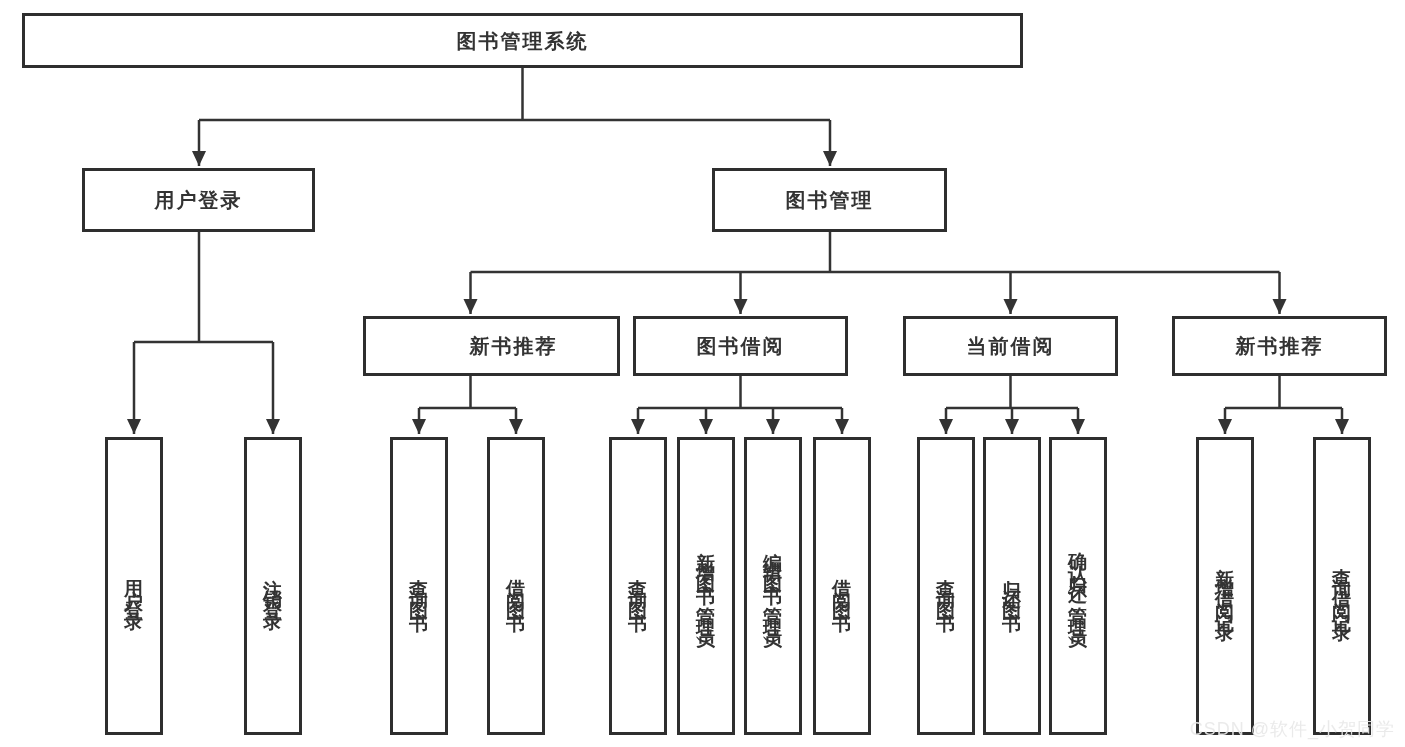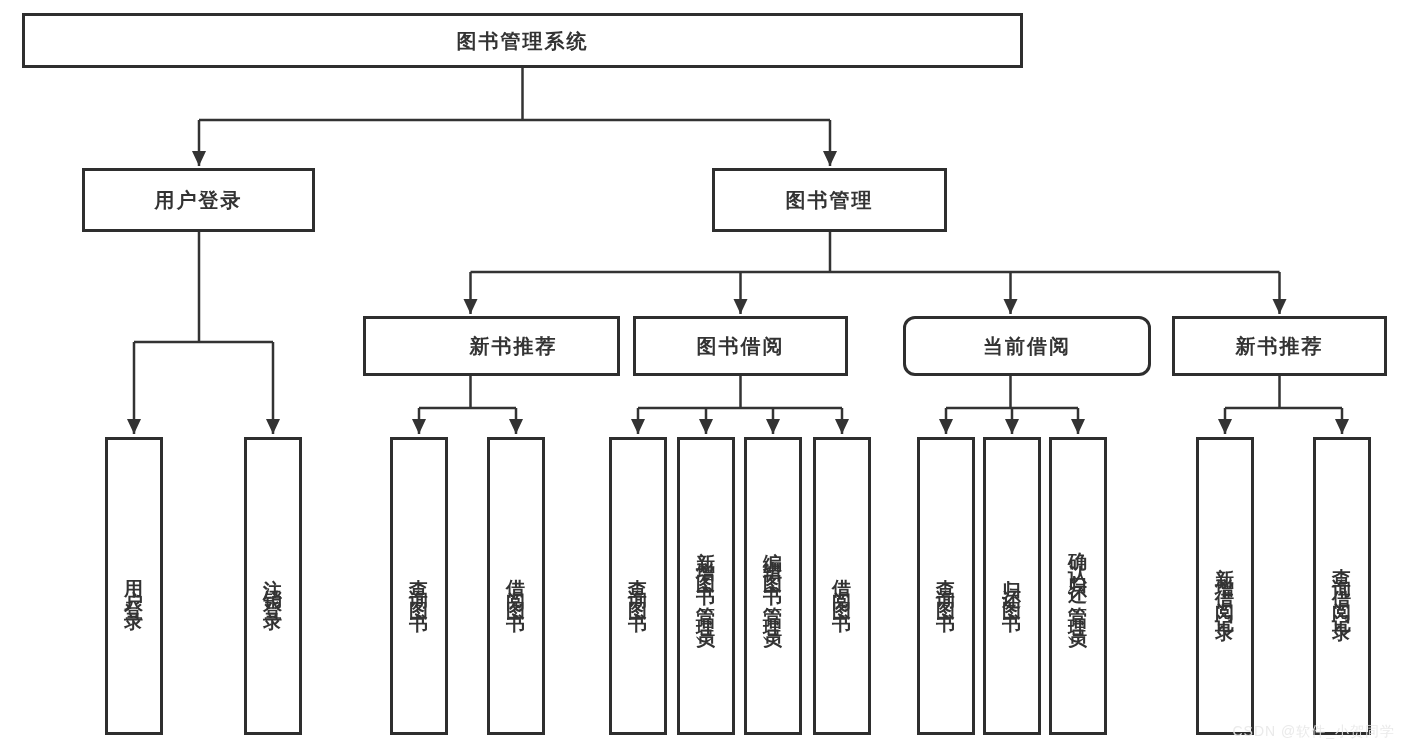--- a/index.html
+++ b/index.html
@@ -28,21 +28,21 @@
   .node.v{
     writing-mode:vertical-rl;
     text-orientation:mixed;
     font-size:19px;
     letter-spacing:11px;
   }
   .watermark{
     position:absolute;
     right:10px;bottom:6px;
     z-index:5;
-    font-size:14px;
+    font-size:18px;
     letter-spacing:1px;
     color:rgba(232,232,232,0.92);
     white-space:nowrap;
   }
 </style>
 </head>
 <body>
 
 <div class="stage">
 
@@ -85,21 +85,21 @@
     </g>
   </svg>
 
   <div class="node h" style="left:22px;top:13px;width:1001px;height:55px;">图书管理系统</div>
 
   <div class="node h" style="left:82px;top:168px;width:233px;height:64px;">用户登录</div>
   <div class="node h" style="left:712px;top:168px;width:235px;height:64px;text-align:right;">图书管理</div>
 
   <div class="node h" style="left:363px;top:316px;width:257px;height:60px;padding-left:44px;">新书推荐</div>
   <div class="node h" style="left:633px;top:316px;width:215px;height:60px;">图书借阅</div>
-  <div class="node h" style="left:903px;top:316px;width:248px;height:60px;border-radius:12px;">当前借阅</div>
+  <div class="node h" style="left:903px;top:316px;width:215px;height:60px;">当前借阅</div>
   <div class="node h" style="left:1172px;top:316px;width:215px;height:60px;">新书推荐</div>
 
   <div class="node v" style="left:105px;top:437px;width:58px;height:298px;">用户登录</div>
   <div class="node v" style="left:244px;top:437px;width:58px;height:298px;">注销登录</div>
 
   <div class="node v" style="left:390px;top:437px;width:58px;height:298px;">查询图书</div>
   <div class="node v" style="left:487px;top:437px;width:58px;height:298px;">借阅图书</div>
 
   <div class="node v" style="left:609px;top:437px;width:58px;height:298px;">查询图书</div>
   <div class="node v" style="left:677px;top:437px;width:58px;height:298px;">新增图书（管理员）</div>

